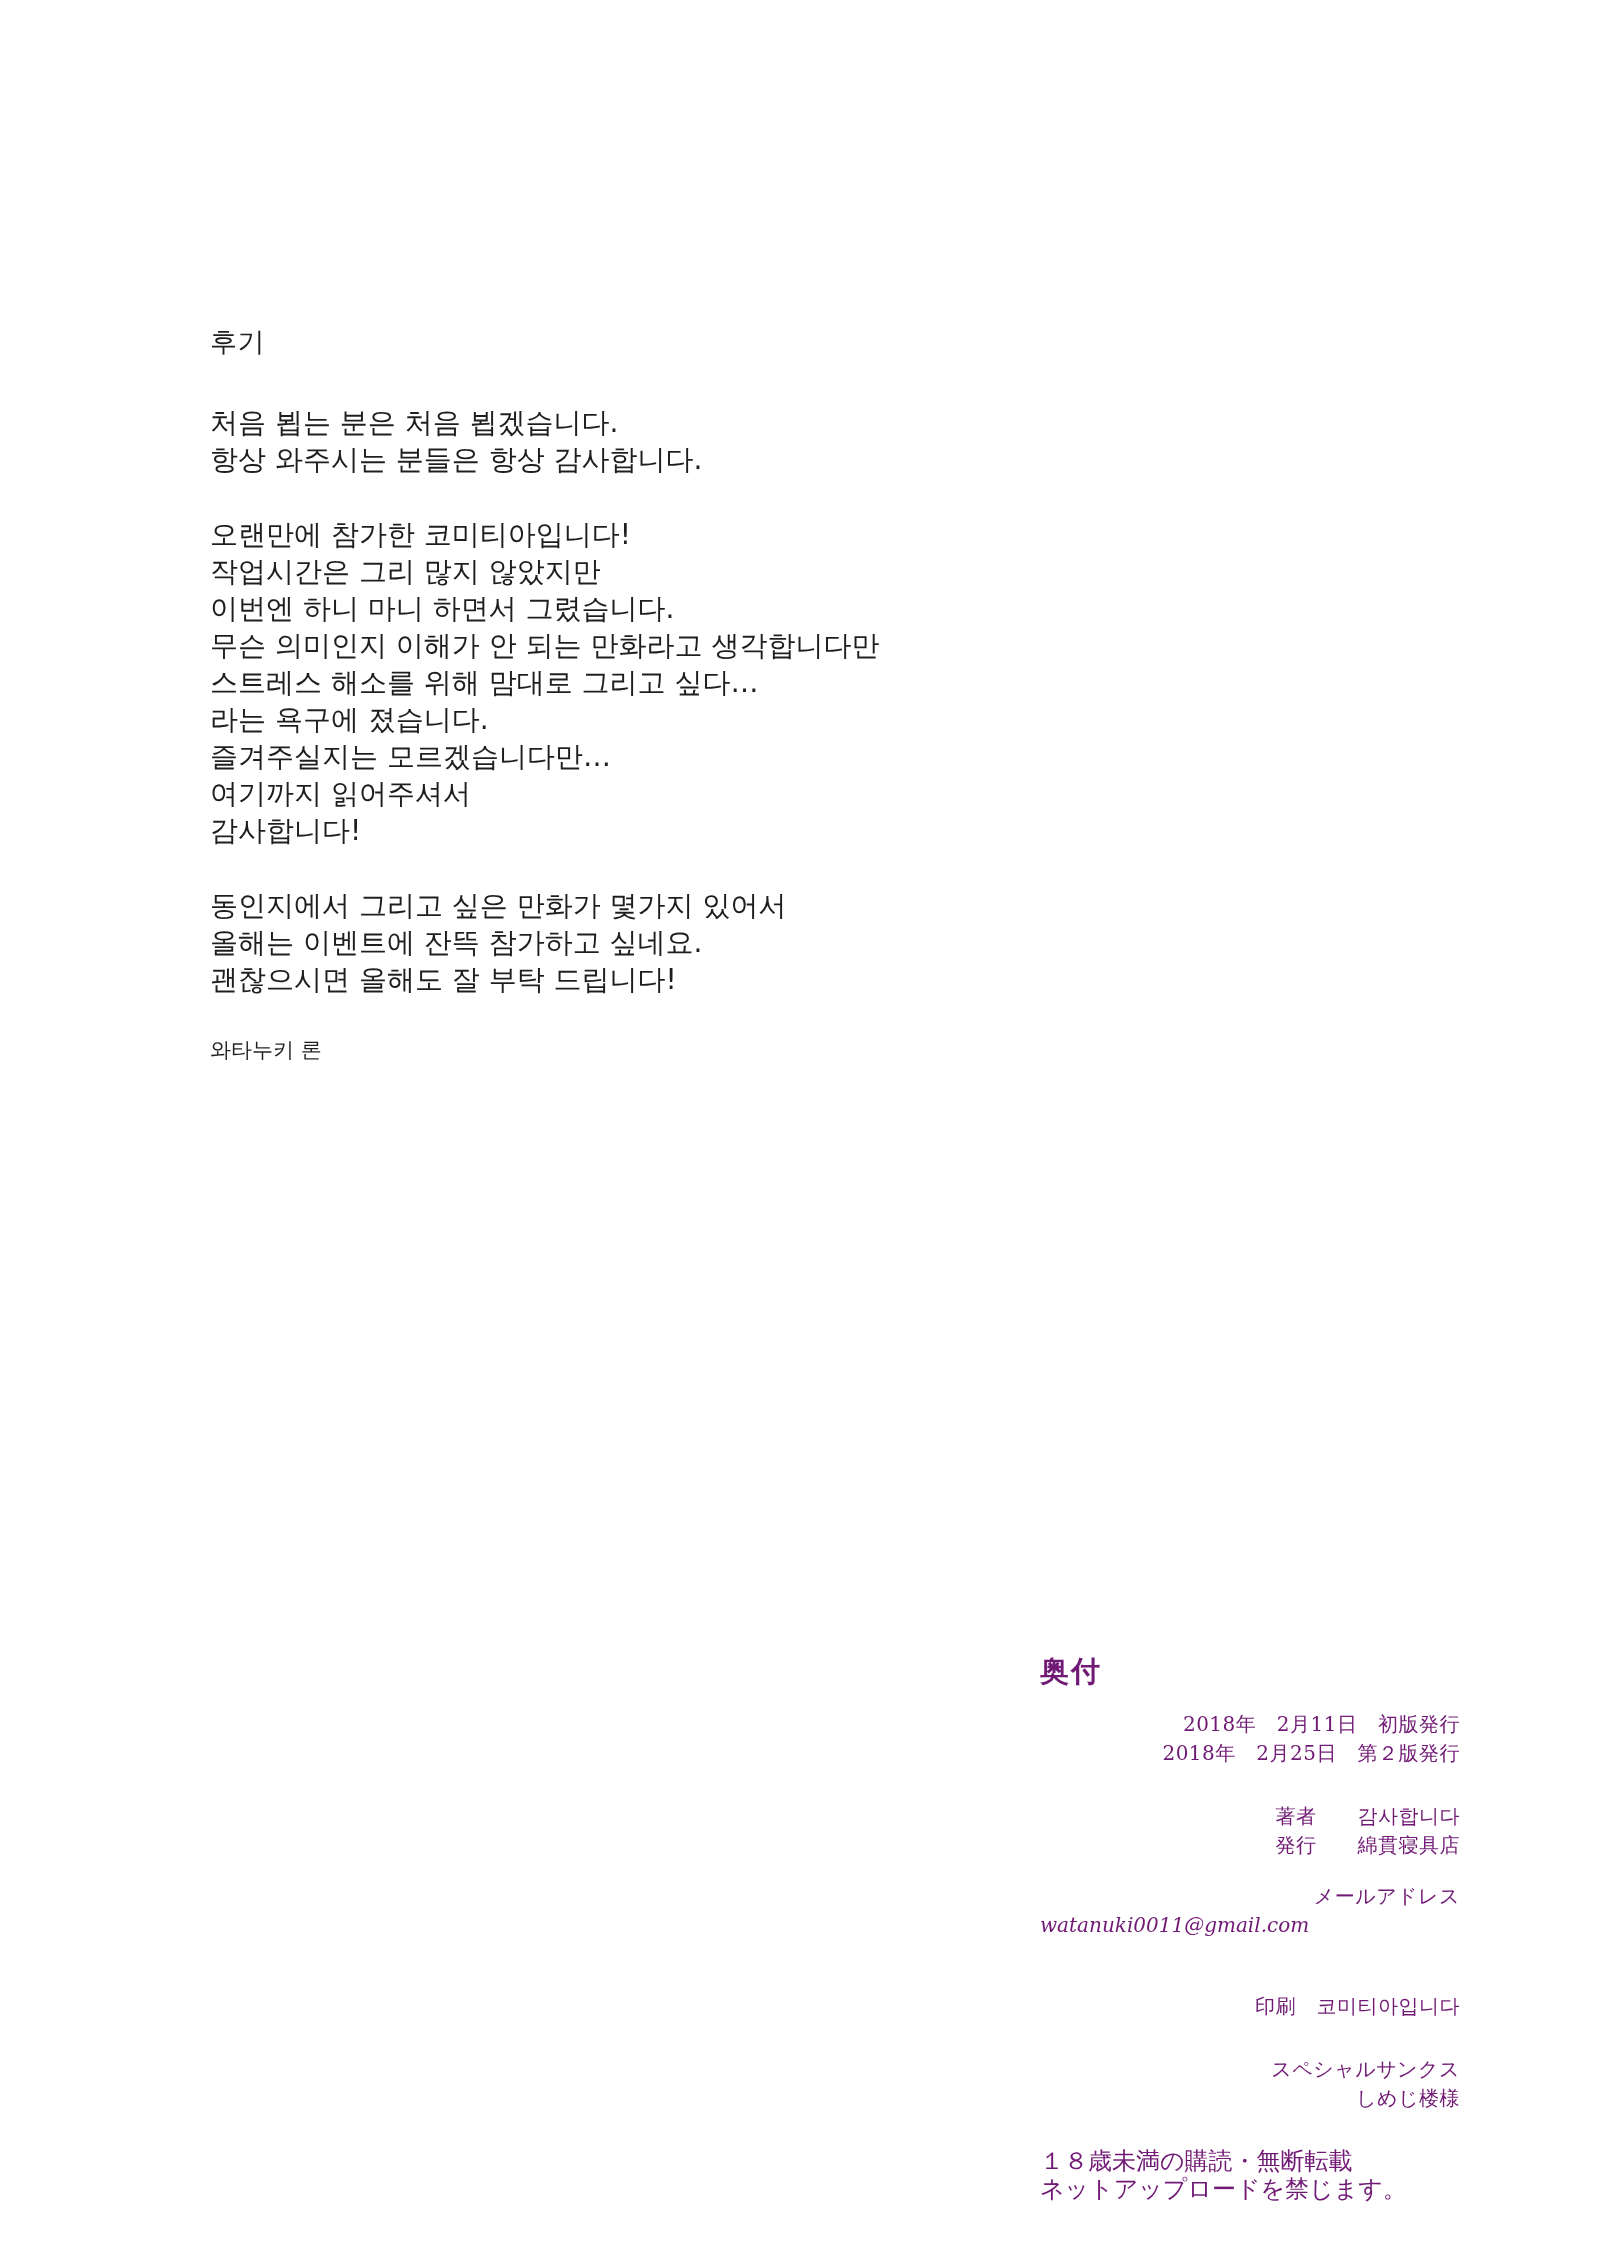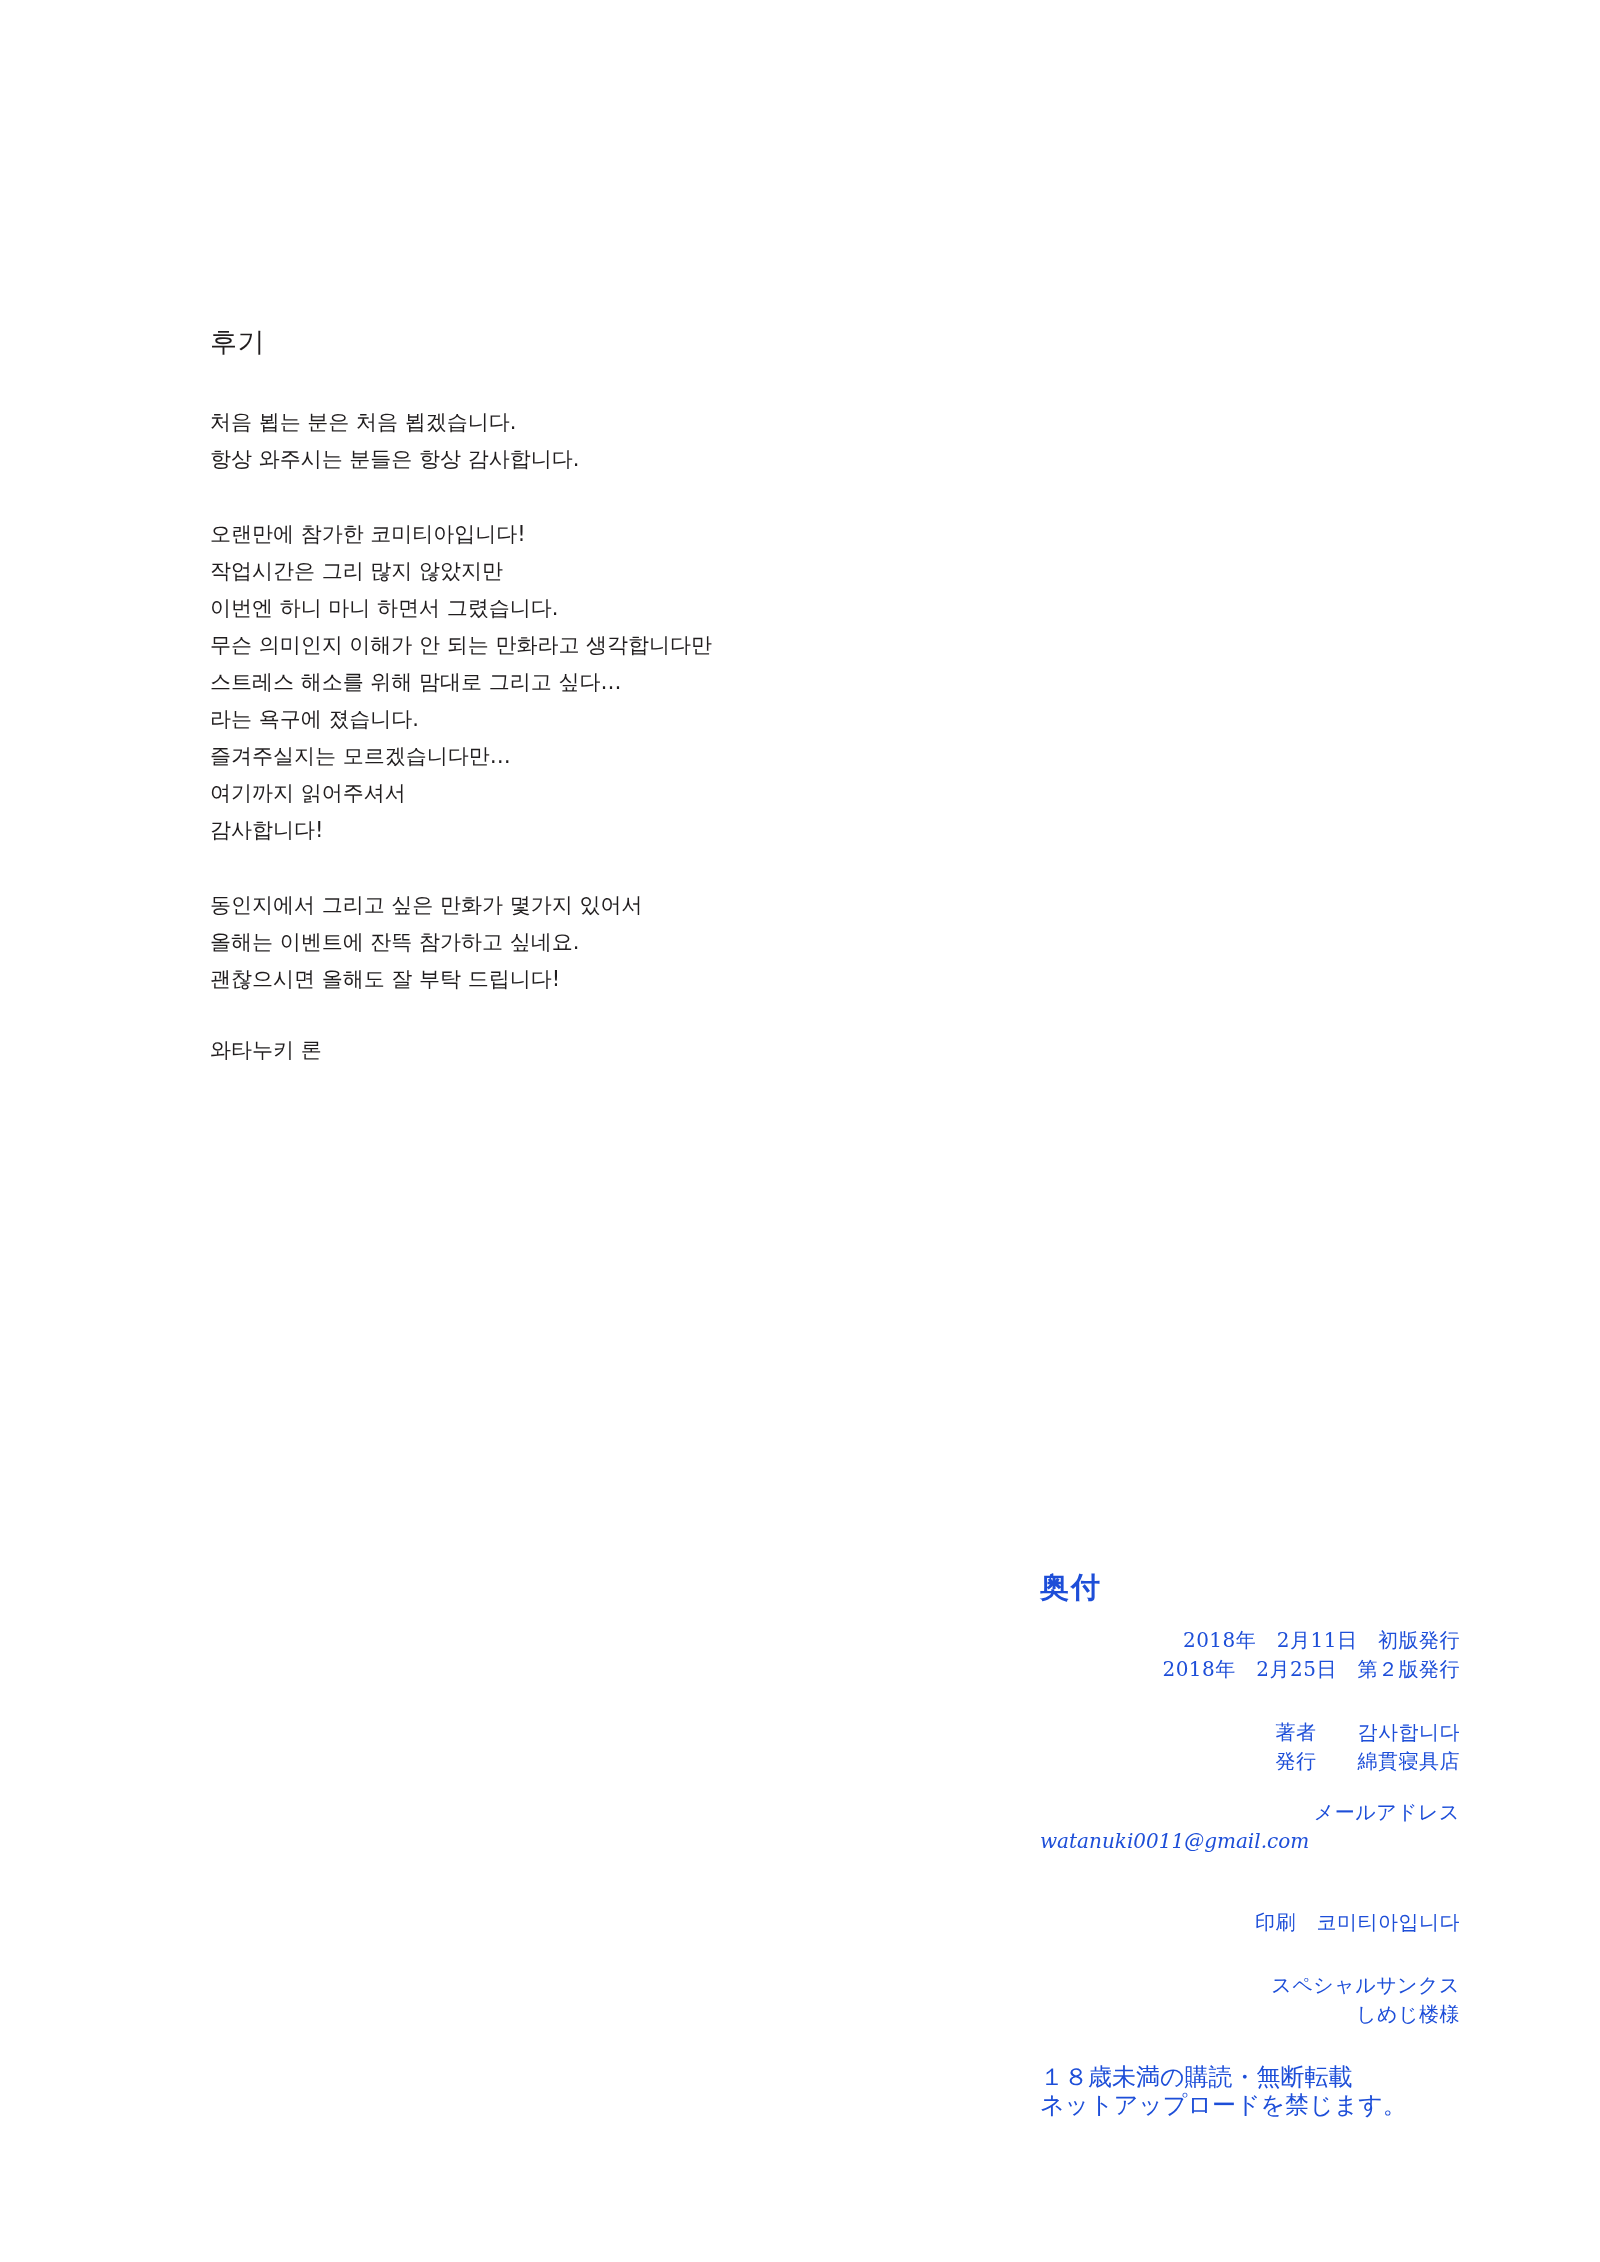--- a/index.html
+++ b/index.html
@@ -32,41 +32,41 @@
   .afterword-title {
     font-family: "DejaVu Sans", sans-serif;
     font-size: 27px;
     font-weight: 400;
     letter-spacing: 0.5px;
     margin: 4px 0 44px 0;
     color: #201d1e;
   }
   .para {
     font-family: "DejaVu Sans", sans-serif;
-    font-size: 21px;
+    font-size: 28px;
     line-height: 37px;
     color: #201d1e;
     margin: 0 0 38px 0;
     white-space: pre-line;
   }
   .signature {
     font-family: "DejaVu Sans", sans-serif;
     font-size: 21px;
     color: #201d1e;
     margin-top: 8px;
   }
 
   
   .colophon {
     position: absolute;
     left: 1040px;
-    top: 1568px;
+    top: 1652px;
     width: 420px;
     font-family: "DejaVu Serif", serif;
-    color: #1d4ed8;
+    color: #701a75;
   }
   .colophon-title {
     font-size: 29px;
     letter-spacing: 2px;
     margin: 0 0 18px 0;
   }
   .colophon-line {
     font-size: 20px;
     line-height: 29px;
     letter-spacing: 0.5px;

